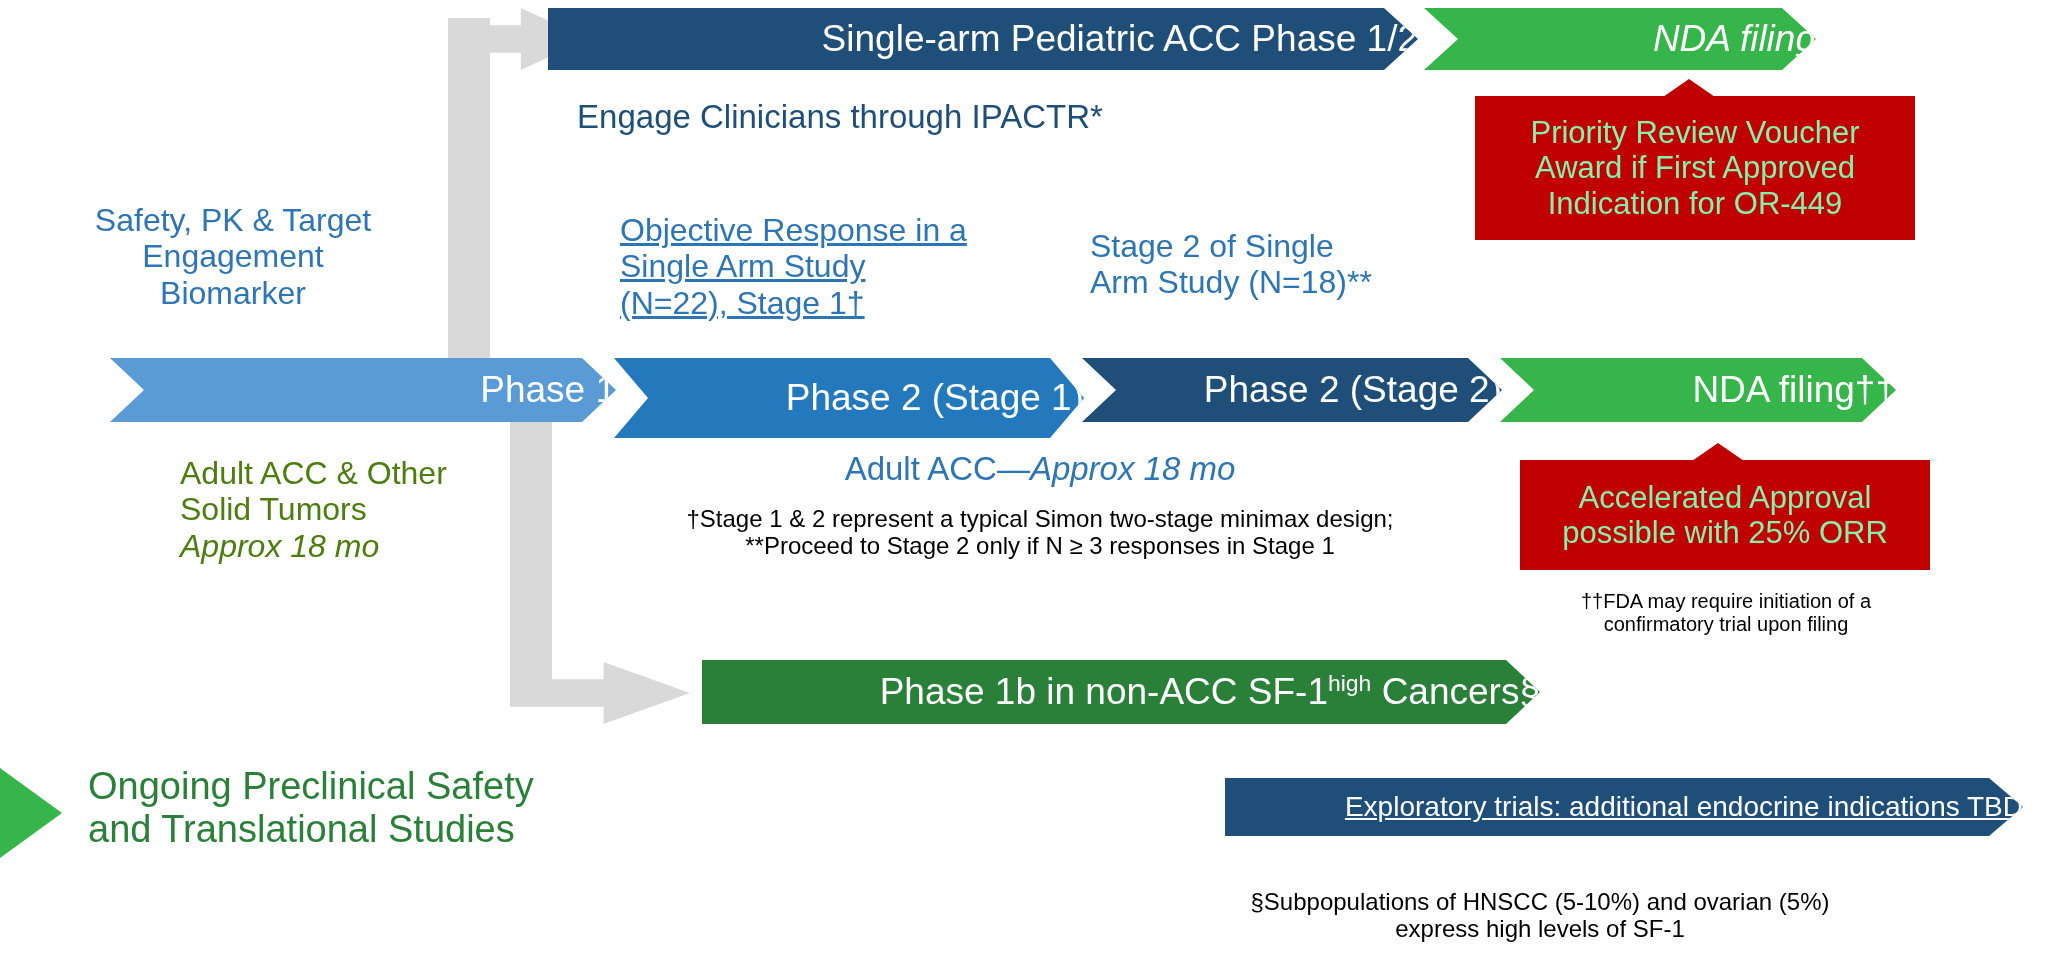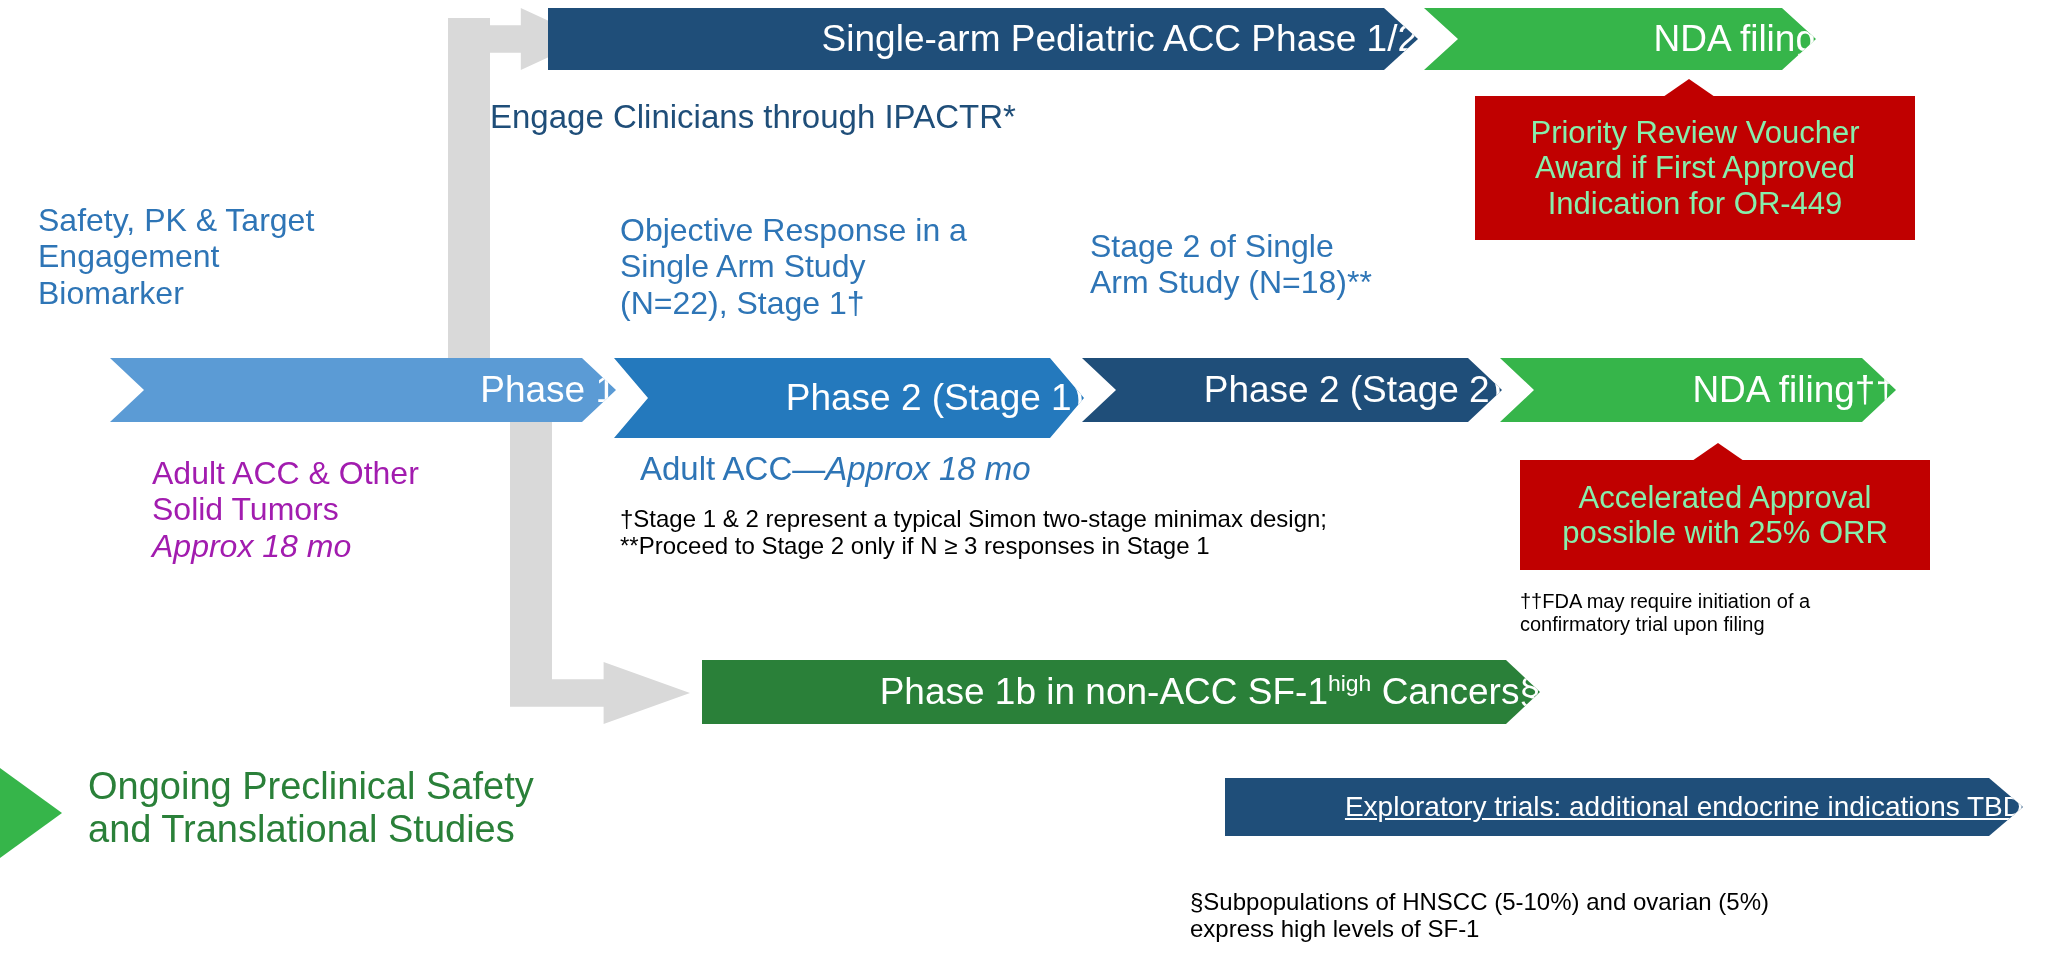--- a/index.html
+++ b/index.html
@@ -83,66 +83,66 @@
     width: 0; height: 0;
     border-left: 26px solid transparent;
     border-right: 26px solid transparent;
     border-bottom: 18px solid #c00000;
   }
 
   
   .txt { position: absolute; line-height: 1.14; }
   .t-blue     { color: #2e75b6; }
   .t-blue-dk  { color: #1f4e79; }
-  .t-blue-lt  { color: #a21caf; }
+  .t-blue-lt  { color: #4d7c0f; margin-left: 28px; }
   .t-green    { color: #2a8039; }
   .t-black    { color: #000000; }
-  .center     { text-align: left; }
+  .center     { text-align: center; }
   .left       { text-align: left; }
   .ital       { font-style: italic; }
   .ul         { text-decoration: underline; }
   sup.hi { font-size: 0.62em; vertical-align: super; line-height: 0; }
 </style>
 </head>
 <body>
 
 <div class="stage">
 
   <div class="conn-seg" style="left:448px; top:18px; width:42px; height:380px;"></div>
   <div class="conn-head" style="left:448px; top:8px; width:140px; height:62px;"></div>
 
   <div class="conn-seg" style="left:510px; top:398px; width:42px; height:294px;"></div>
   <div class="conn-head" style="left:510px; top:662px; width:180px; height:62px;"></div>
 
   <div class="bar shape-pent c-darkblue" style="left:548px; top:8px; width:870px; height:62px; font-size:37px;">
     <span class="bar-label">Single-arm Pediatric ACC Phase 1/2</span>
   </div>
 
-  <div class="bar shape-chev c-green" style="left:1424px; top:8px; width:392px; height:62px; font-size:37px;">
+  <div class="bar shape-chev c-green" style="left:1424px; top:8px; width:392px; height:62px; font-size:37px;font-style:italic;">
     <span class="bar-label">NDA filing</span>
   </div>
 
   <div class="callout" style="left:1475px; top:96px; width:440px; height:144px; font-size:31px;">
     <span class="tip" style="left:188px;"></span>
     <div>
       <div>Priority Review Voucher</div>
       <div>Award if First Approved</div>
       <div>Indication for OR-449</div>
     </div>
   </div>
 
   <div class="txt t-blue-dk center" style="left:490px; top:98px; width:700px; font-size:33px;">Engage Clinicians through IPACTR*</div>
 
   <div class="txt t-blue center" style="left:38px; top:202px; width:390px; font-size:32px;">
     <div>Safety, PK &amp; Target</div>
     <div>Engagement</div>
     <div>Biomarker</div>
   </div>
 
-  <div class="txt t-blue left" style="left:620px; top:212px; width:400px; font-size:32px;">
+  <div class="txt t-blue left" style="left:620px; top:212px; width:400px; font-size:32px;text-decoration:underline;">
     <div>Objective Response in a</div>
     <div>Single Arm Study</div>
     <div>(N=22), Stage 1†</div>
   </div>
 
   <div class="txt t-blue left" style="left:1090px; top:228px; width:400px; font-size:32px;">
     <div>Stage 2 of Single</div>
     <div>Arm Study (N=18)**</div>
   </div>
 

